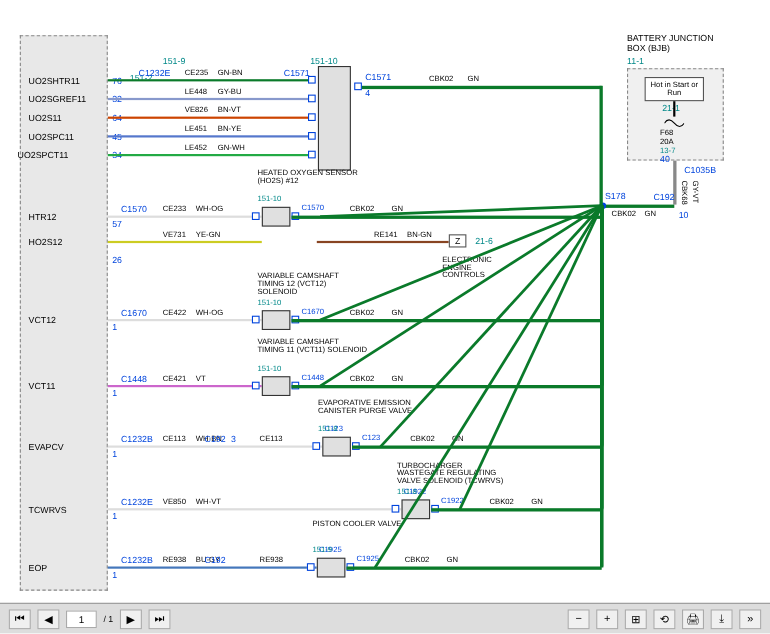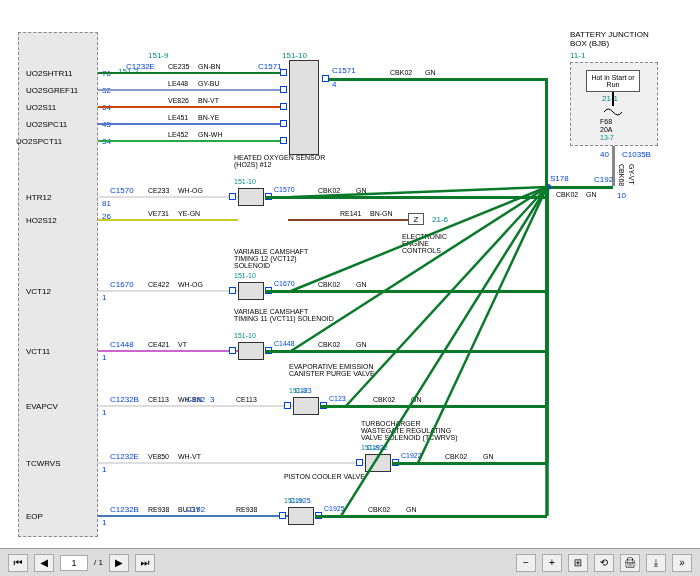--- a/index.html
+++ b/index.html
@@ -42,21 +42,21 @@
     </div>
 <div class="teal-lbl" style="left:602px;top:94px">21-1</div>
 <div class="wire-v" style="left:612px;top:92px;height:14px;background:#000"></div>
 <svg class="fuse-sym" style="left:604px;top:106px" viewBox="0 0 18 12">
       <path d="M0 6 Q4 0 9 6 Q14 12 18 6" stroke="#000" fill="none"></path>
     </svg>
 <div class="label" style="left:600px;top:118px;font-size:7px">F68</div>
 <div class="label" style="left:600px;top:126px;font-size:7px">20A</div>
 <div class="teal-lbl" style="left:600px;top:134px;font-size:7px">13-7</div>
 
-<div class="blue-lbl" style="left:600px;top:150px">40</div>
+<div class="blue-lbl" style="left:600px;top:140px">40</div>
 <div class="blue-lbl" style="left:622px;top:150px">C1035B</div>
 <div class="wire-v" style="left:612px;top:146px;height:40px;background:#888;width:3px"></div>
 <div class="label" style="left:618px;top:164px;font-size:7px;writing-mode:vertical-lr">CBK68</div>
 <div class="label" style="left:628px;top:164px;font-size:7px;writing-mode:vertical-lr">GY-VT</div>
 <div class="wire" style="left:547px;top:186px;width:66px;height:3px;background:#0a7a2a"></div>
 <div class="label" style="left:556px;top:191px;font-size:7px">CBK02</div>
 <div class="label" style="left:586px;top:191px;font-size:7px">GN</div>
 <div class="blue-lbl" style="left:617px;top:191px">10</div>
 <div class="blue-lbl" style="left:594px;top:175px">C192</div>
 
@@ -101,36 +101,36 @@
 <div class="conn-box" style="left:322px;top:75px"></div>
 <div class="blue-lbl" style="left:332px;top:66px">C1571</div>
 <div class="blue-lbl" style="left:332px;top:80px">4</div>
 <div class="wire" style="left:329px;top:78px;width:218px;height:3px;background:#0a7a2a"></div>
 <div class="wire-v" style="left:545px;top:78px;height:109px;width:3px;background:#0a7a2a"></div>
 <div class="label" style="left:390px;top:69px;font-size:7px">CBK02</div>
 <div class="label" style="left:425px;top:69px;font-size:7px">GN</div>
 
 <div id="rows">
       <div class="label" style="left:26px;top:193px">HTR12</div>
-      <div class="blue-lbl" style="left:102px;top:199px">81</div>
+      <div class="blue-lbl" style="left:102px;top:199px">57</div>
       <div class="blue-lbl" style="left:110px;top:186px">C1570</div>
       <div class="wire" style="left:98px;top:196px;width:140px;background:#ddd"></div>
       <div class="label" style="left:148px;top:187px;font-size:7px">CE233</div>
       <div class="label" style="left:178px;top:187px;font-size:7px">WH-OG</div>
       <div class="comp" style="left:238px;top:188px;width:26px;height:18px"></div>
       <div class="conn-box" style="left:229px;top:193px"></div>
       <div class="conn-box" style="left:265px;top:193px"></div>
       <div class="label" style="left:234px;top:154px;width:100px;font-size:7px">HEATED OXYGEN SENSOR (HO2S) #12</div>
       <div class="teal-lbl" style="left:234px;top:178px;font-size:7px">151-10</div>
       <div class="wire" style="left:265px;top:196px;width:282px;height:3px;background:#0a7a2a"></div>
       <div class="label" style="left:318px;top:187px;font-size:7px">CBK02</div>
       <div class="label" style="left:356px;top:187px;font-size:7px">GN</div>
       <div class="blue-lbl" style="left:274px;top:186px;font-size:7px">C1570</div>
       <div class="label" style="left:26px;top:216px">HO2S12</div>
-      <div class="blue-lbl" style="left:102px;top:212px">26</div>
+      <div class="blue-lbl" style="left:102px;top:232px">26</div>
       <div class="wire" style="left:98px;top:219px;width:140px;background:#cccc22"></div>
       <div class="label" style="left:148px;top:210px;font-size:7px">VE731</div>
       <div class="label" style="left:178px;top:210px;font-size:7px">YE-GN</div>
       <div class="wire" style="left:288px;top:219px;width:120px;background:#884422"></div>
       <div class="label" style="left:340px;top:210px;font-size:7px">RE141</div>
       <div class="label" style="left:370px;top:210px;font-size:7px">BN-GN</div>
       <div class="z-box" style="left:408px;top:213px">Z</div>
       <div class="teal-lbl" style="left:432px;top:215px">21-6</div>
       <div class="label" style="left:402px;top:233px;font-size:7px;width:60px">ELECTRONIC ENGINE CONTROLS</div>
       <div class="label" style="left:26px;top:287px">VCT12</div>

